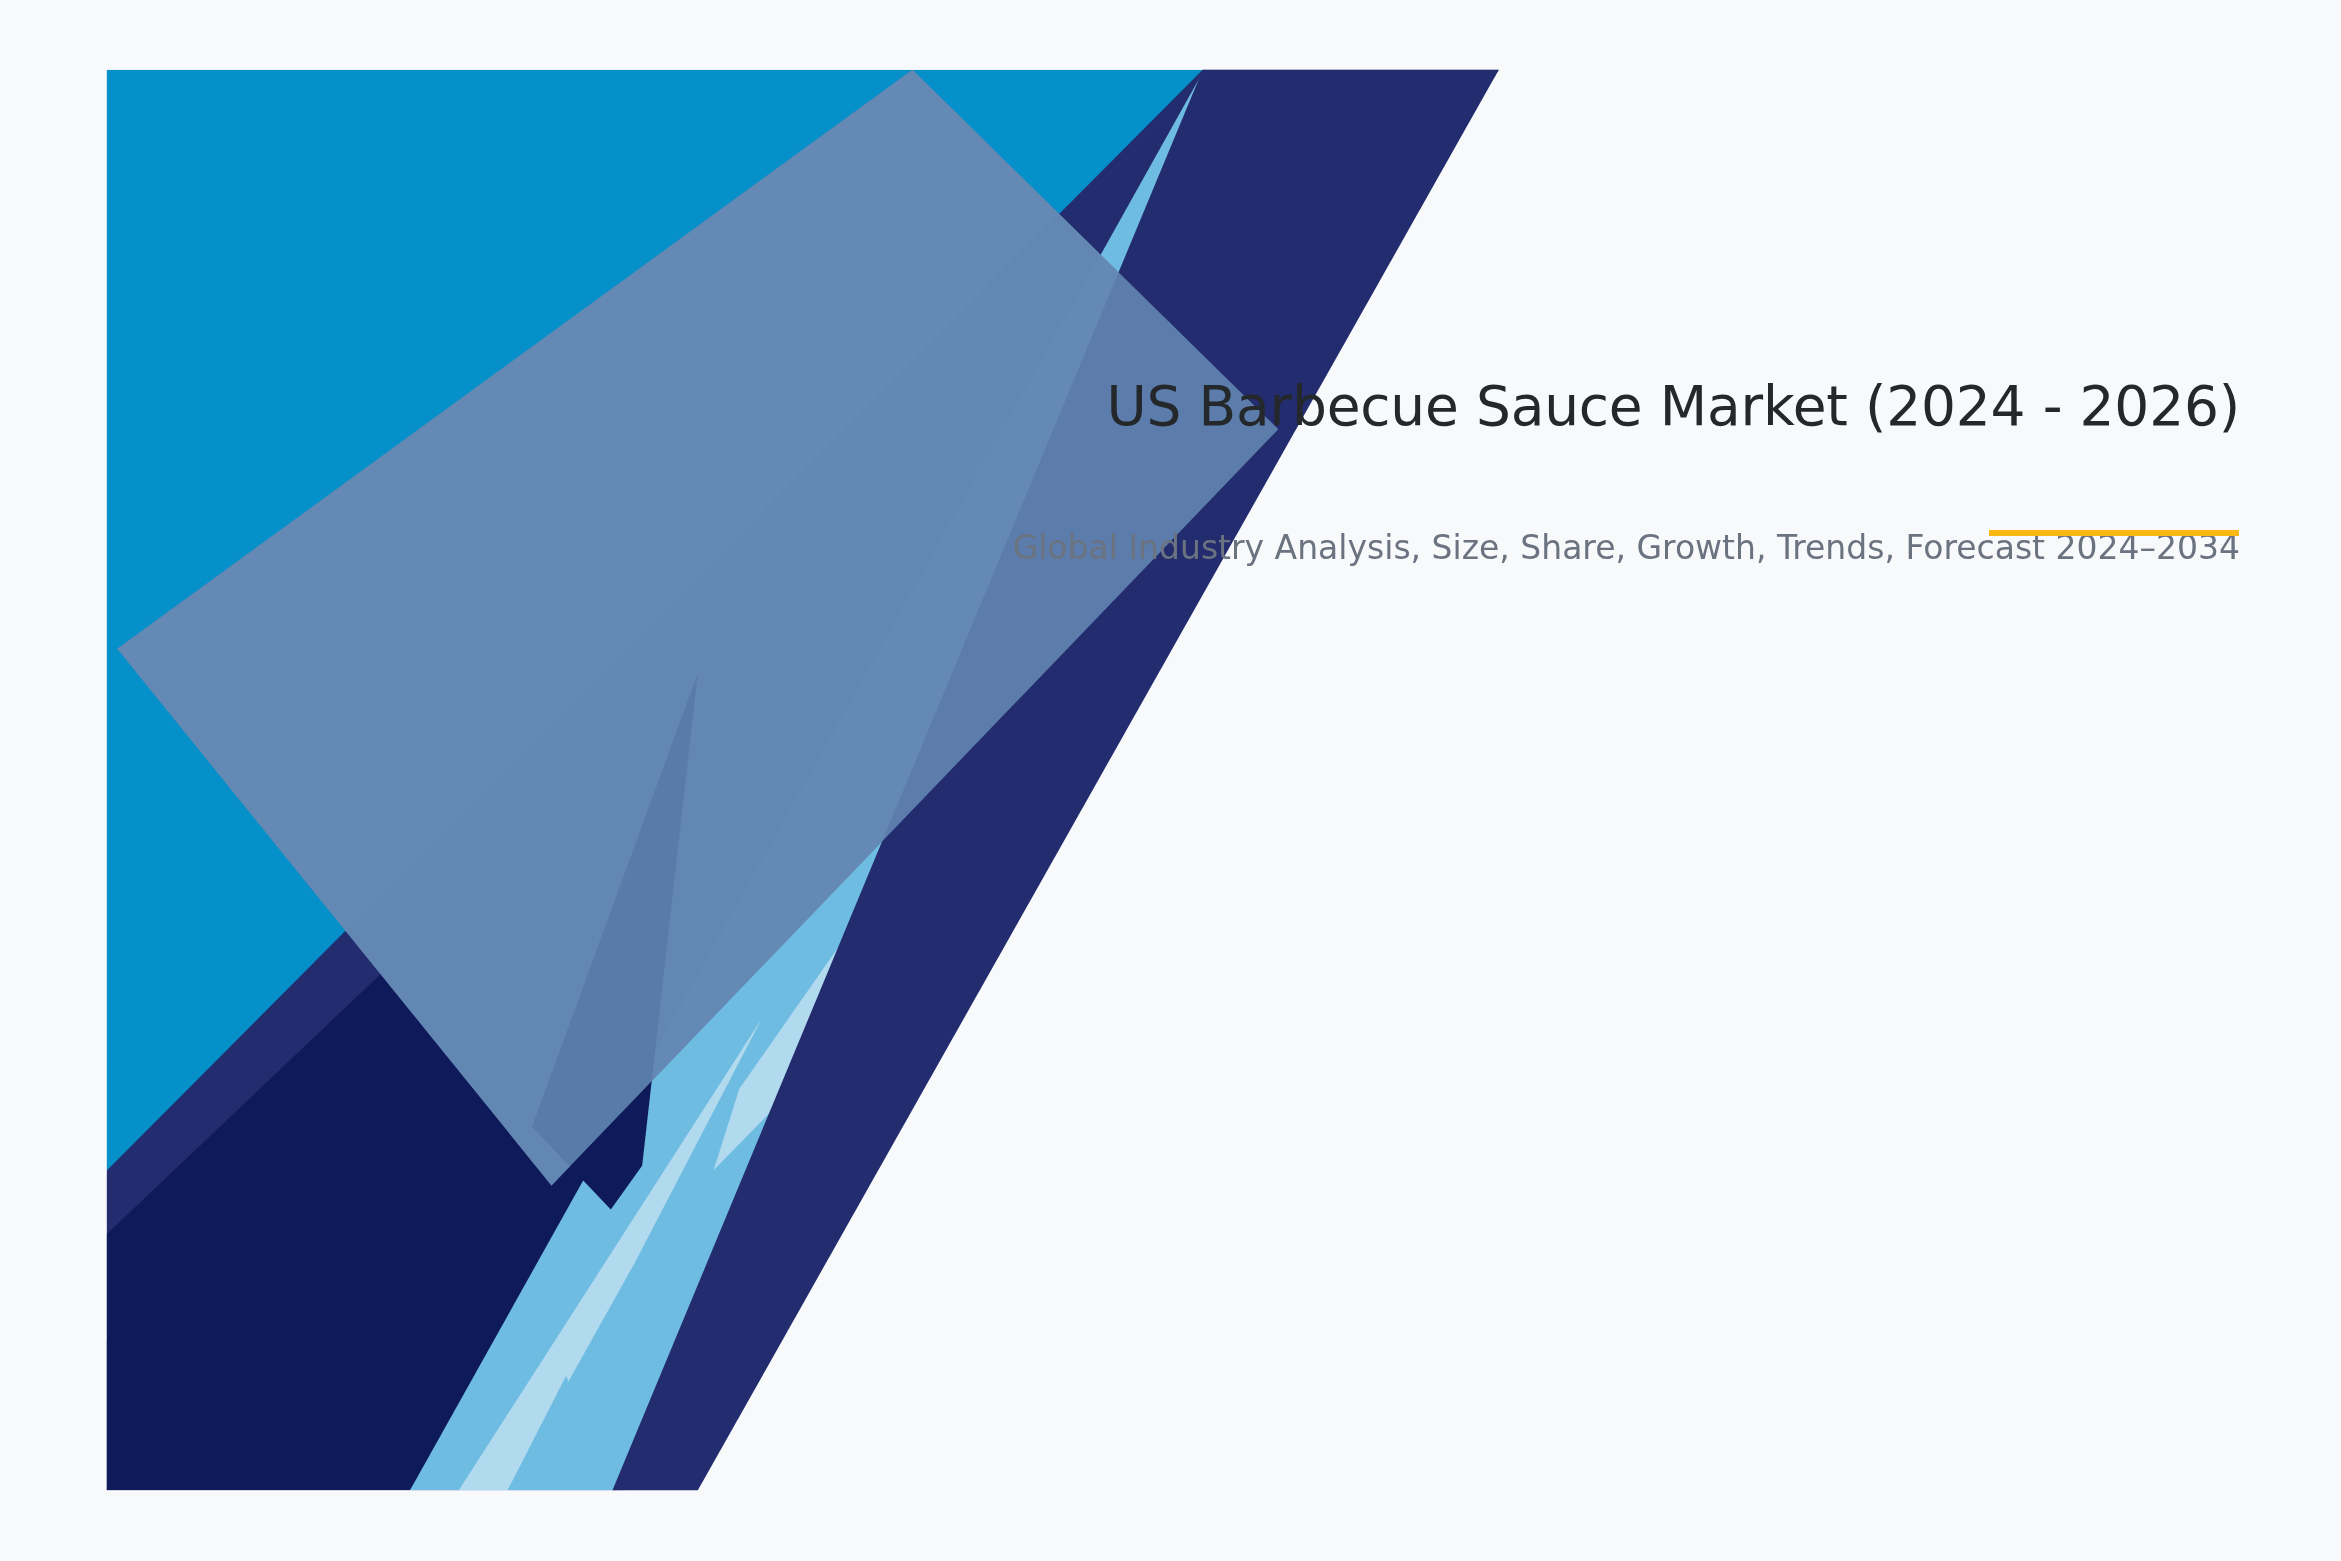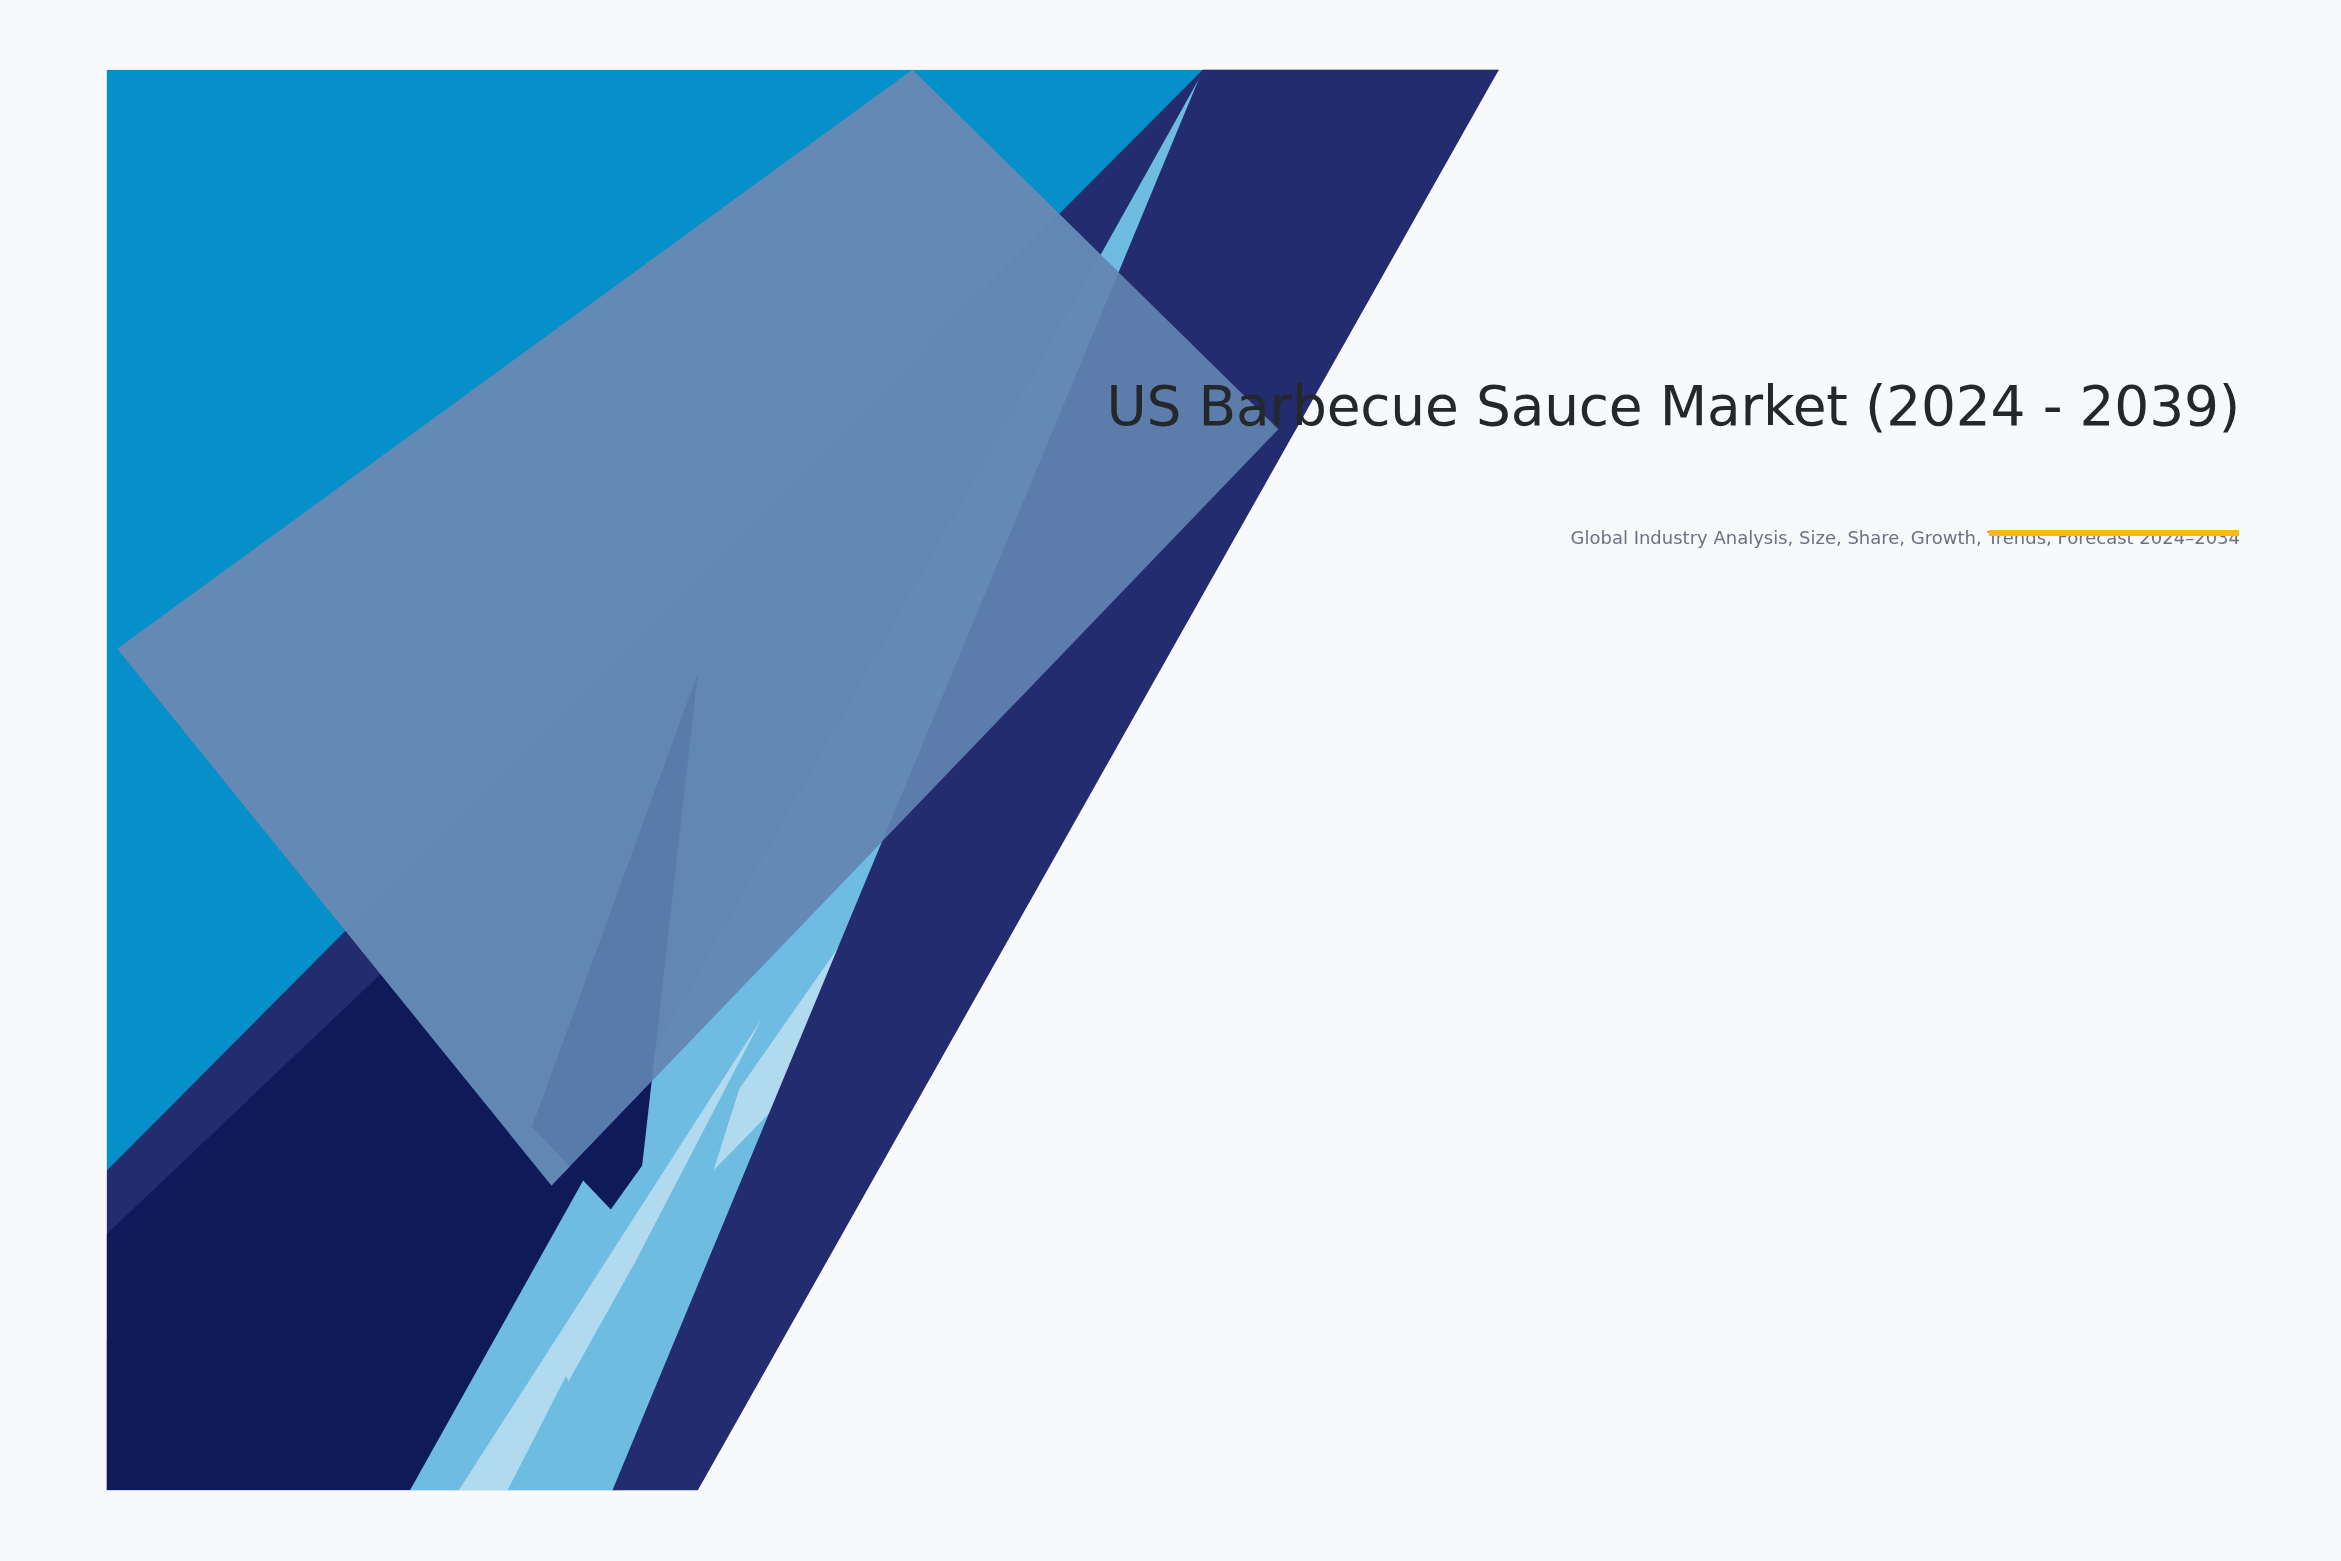--- a/index.html
+++ b/index.html
@@ -61,21 +61,21 @@
     width: 250px;
     height: 6.3px;
     background: #FBB713;
   }
 
   #page-subtitle {
     margin: 0;
     padding-top: 82px;
     font-family: "DejaVu Sans", sans-serif;
     font-weight: 400;
-    font-size: 18px;
+    font-size: 33px;
     line-height: 1.40;
     color: #6B7280;
     text-align: right;
   }
 </style>
 </head>
 <body>
 
 <div id="slide">
 
@@ -122,21 +122,21 @@
       <polygon points="2465,143 3072,143 1430,3055 1255,3055" fill="#232C6E"></polygon>
       <polygon points="1870,143 2620,880 1130,2430 240,1330" fill="#6489B4" fill-opacity="0.88"></polygon>
       <polygon points="2465,148 2800,680 1255,3055 840,3055" fill="#6FBCE2" fill-opacity="0.0"></polygon>
     </svg>
   </div>
 
   <div id="text-block">
 
     <div id="title-wrap">
       <div id="title-accent"></div>
-      <h1 id="page-title">US Barbecue Sauce Market (2024 - 2039)</h1>
+      <h1 id="page-title">US Barbecue Sauce Market (2024 - 2026)</h1>
     </div>
 
     <p id="page-subtitle">Global Industry Analysis, Size, Share, Growth, Trends, Forecast 2024–2034</p>
 
   </div>
 
 </div>
 
 
 </body></html>

